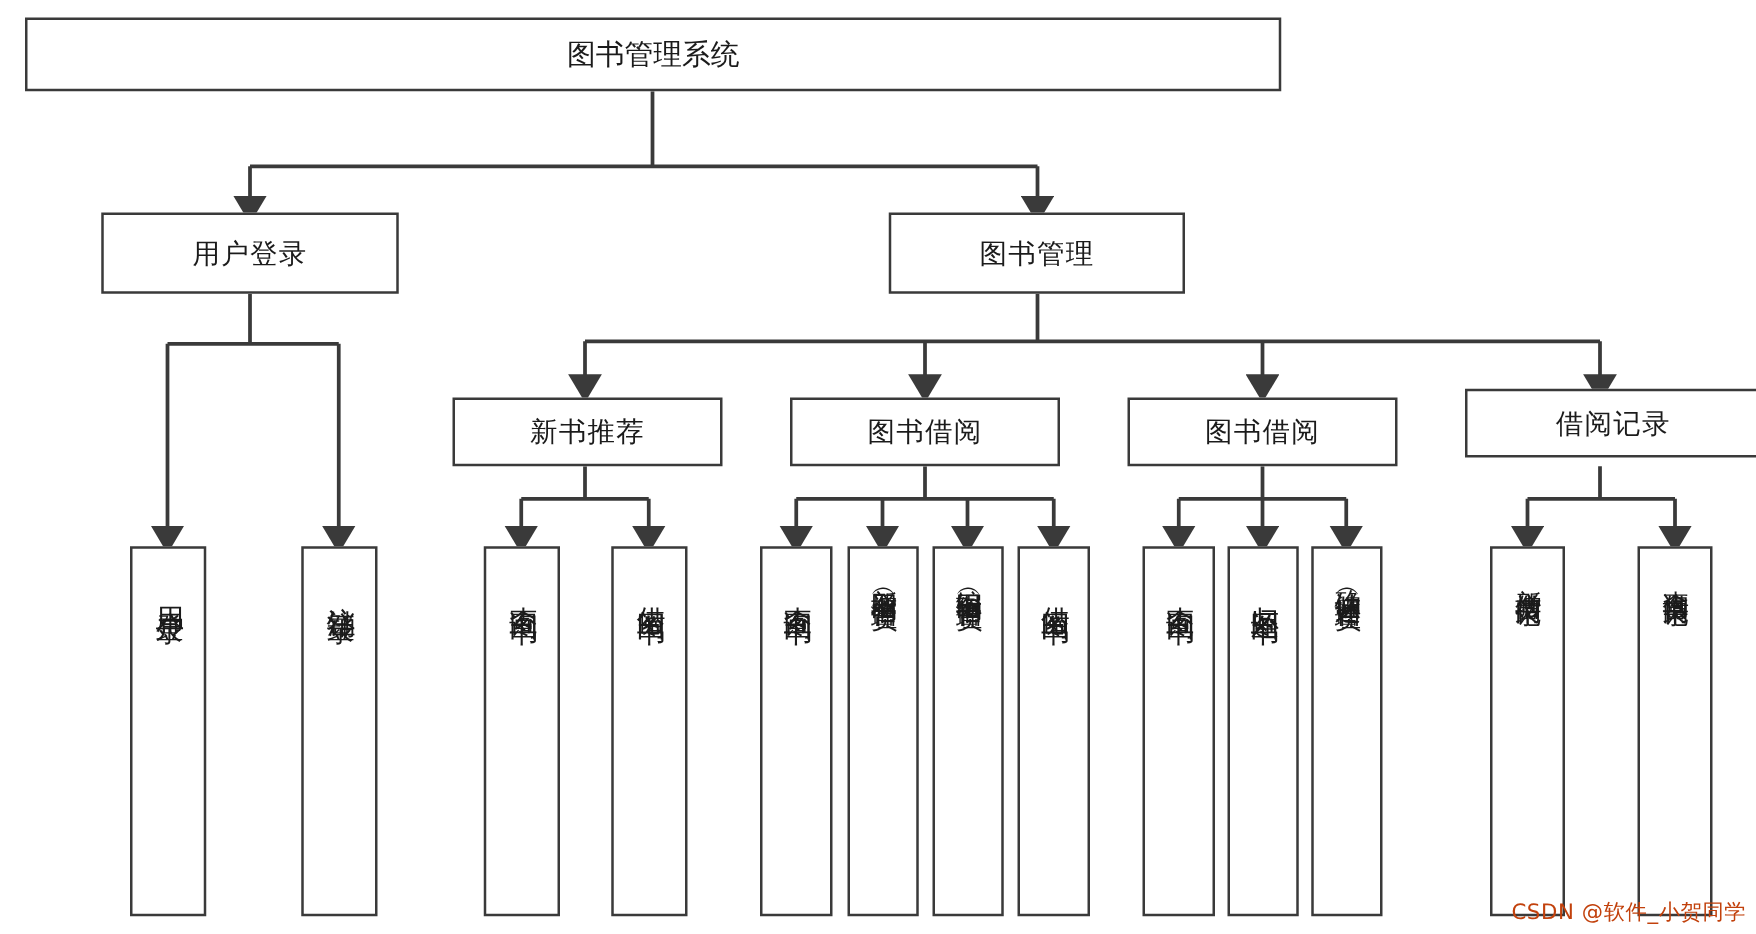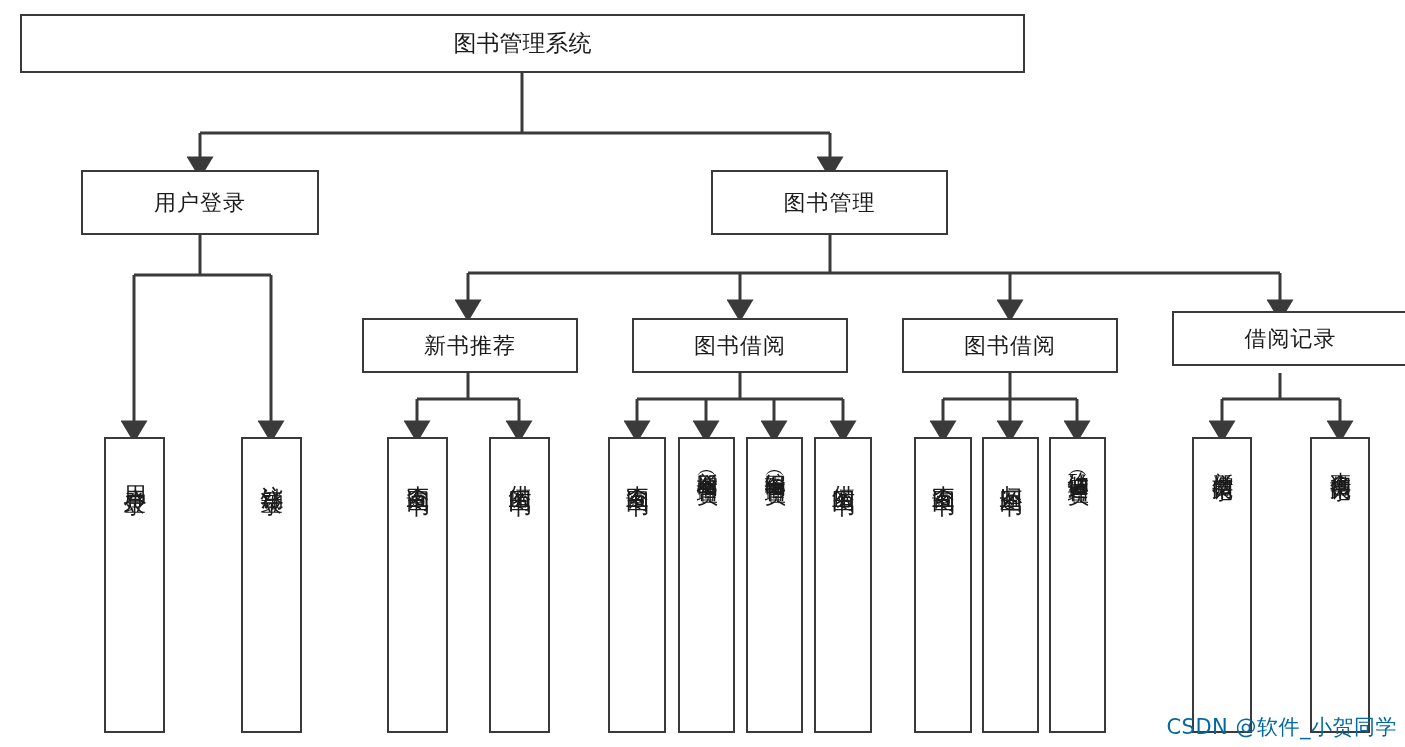--- a/index.html
+++ b/index.html
@@ -58,22 +58,22 @@
     display:block;
     white-space:pre;
   }
   .node.v .label{
     white-space:normal;
   }
   #watermark{
     position:absolute;
     right:8px;
     bottom:6px;
-    font-size:21px;
-    color:#0369a1;
+    font-size:17px;
+    color:#c2410c;
     letter-spacing:0.5px;
     z-index:5;
     user-select:none;
   }
 </style>
 </head>
 <body>
 
 <div id="canvas">
 

